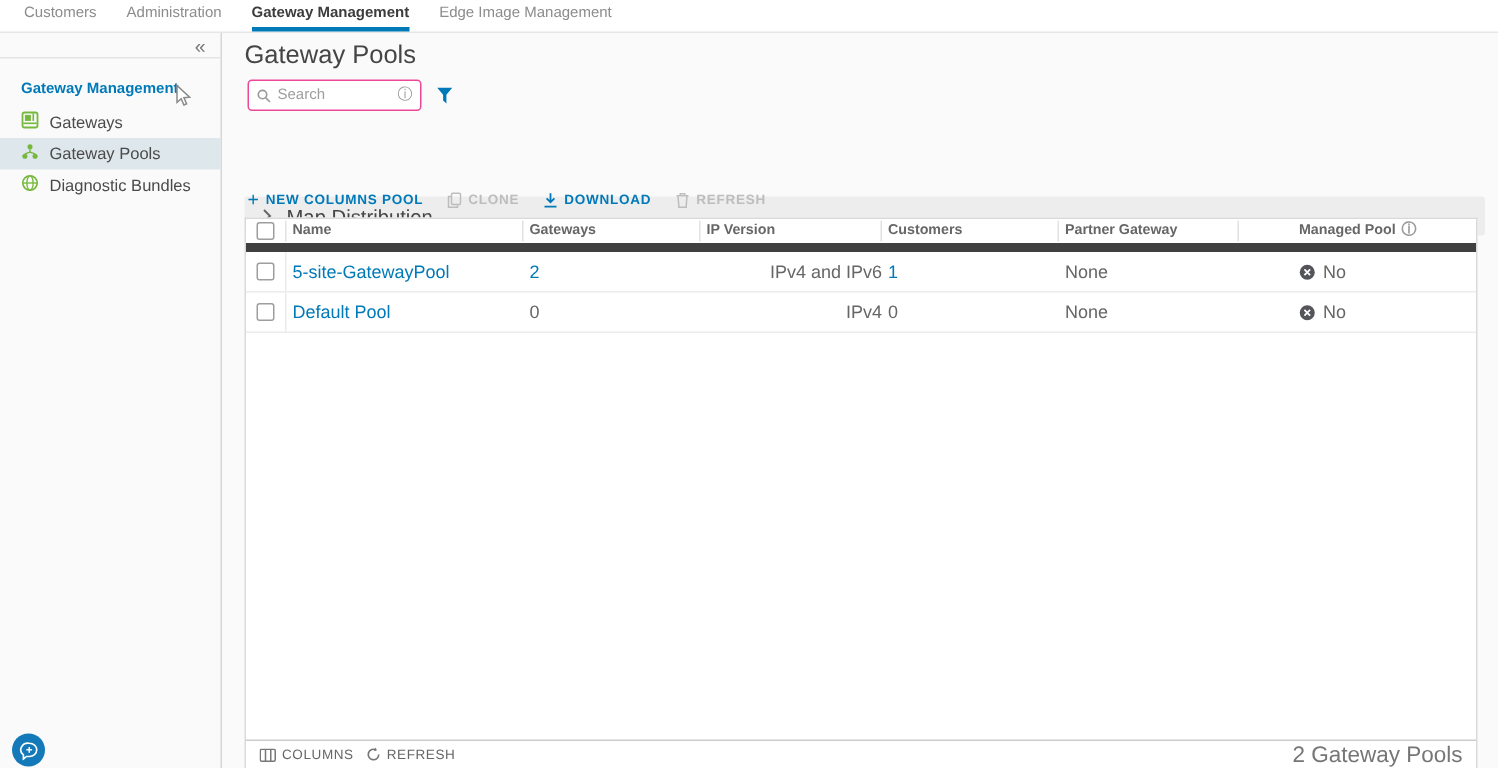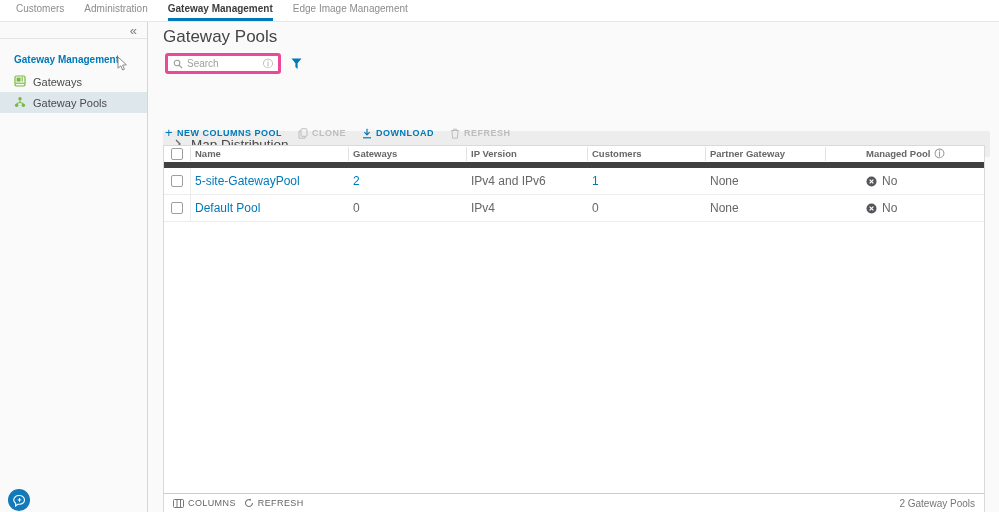--- a/index.html
+++ b/index.html
@@ -23,21 +23,21 @@
   .side-item { height:21px; display:flex; align-items:center; gap:7px; padding-left:14px;
                font-size:11px; color:#4A4A4A; cursor:pointer; }
   .side-item.selected { background:#DEE7EC; }
   .side-item svg { flex:0 0 auto; }
 
   
   .main { position:absolute; left:148px; top:22px; width:851px; height:490px; background:#FAFAFA; }
   .page-title { position:absolute; left:15px; top:5px; font-size:17px; color:#454545; font-weight:400; }
 
   .search-row { position:absolute; left:17px; top:31px; display:flex; align-items:center; }
-  .search-box { width:116px; height:21px; background:#fff; border:3px solid #ec4899; border-radius:3px;
+  .search-box { width:116px; height:21px; background:#fff; border:1px solid #ec4899; border-radius:3px;
                 display:flex; align-items:center; padding:0 5px; }
   .search-box input { border:none; outline:none; flex:1; min-width:0; font-size:10px; color:#555;
                       font-family:"Liberation Sans", sans-serif; background:transparent; }
   .search-box input::placeholder { color:#9E9E9E; }
   .info-glyph { font-size:10px; color:#9A9A9A; line-height:1; }
   .funnel-btn { margin-left:10px; cursor:pointer; display:flex; align-items:center; }
 
   .map-bar { position:absolute; left:15px; top:61px; width:827px; height:26px; background:#EDEDED;
              border-radius:2px; display:flex; align-items:center; padding-left:11px; cursor:pointer;margin-top:48px; }
   .map-label { font-size:13.5px; color:#454545; margin-left:9px; }
@@ -53,32 +53,32 @@
   .datagrid { position:absolute; left:15px; top:123px; width:822px; height:367px; background:#fff;
               border:1px solid #D9D9D9; border-bottom:none; }
   .dg-header { height:22px; display:flex; border-bottom:6px solid #404040; align-items:center; }
   .dg-header .cell { font-size:9.5px; font-weight:bold; color:#666; border-right:1px solid #E2E2E2;
                      height:14px; line-height:14px; display:flex; align-items:center; gap:4px; }
   .dg-header .cell:last-child { border-right:none; }
   .dg-row { height:27px; display:flex; align-items:center; border-bottom:1px solid #ECECEC; font-size:12px; color:#666; }
   .cell { padding-left:4px; }
   .c0 { width:27px; display:flex; justify-content:center; padding-left:0; }
   .dg-row .c0 { border-right:1px solid #ECECEC; height:27px; align-items:center; }
-  .c1 { width:158px; } .c2 { width:118px; } .c3 { width:121px; } .c4 { width:118px; } .c5 { width:120px; }
+  .c1 { width:158px; } .c2 { width:118px; } .c3 { width:121px;text-align:right; } .c4 { width:118px; } .c5 { width:120px; }
   .c6 { flex:1;margin-left:36px; }
   .cb { width:12px; height:12px; border:1px solid #9E9E9E; border-radius:2px; background:#fff; cursor:pointer; }
   a.link { color:#0079B8; text-decoration:none; cursor:pointer; }
   .managed-cell { display:flex; align-items:center; gap:5px; }
 
   .dg-footer { position:absolute; left:0; right:0; bottom:0; height:19px; border-top:1px solid #CCC;
                background:#fff; display:flex; align-items:center; justify-content:space-between; padding:0 9px; }
   .dgf-left { display:flex; align-items:center; gap:8px;justify-content:space-between; }
   .dgf-btn { display:flex; align-items:center; gap:4px; font-size:9px; color:#666;
              letter-spacing:0.4px; cursor:pointer; }
-  .dgf-count { font-size:10px; color:#767676; }
+  .dgf-count { font-size:15px; color:#767676; }
 
   
   .fab { position:absolute; left:8px; top:489px; width:22px; height:22px; border-radius:50%;
          background:#1479B8; display:flex; align-items:center; justify-content:center; cursor:pointer; z-index:6; }
   .cursor { position:absolute; left:117px; top:56px; z-index:9; pointer-events:none; }
 </style>
 </head>
 <body>
 
 <div id="app">
@@ -113,20 +113,30 @@
         <svg width="12" height="12" viewBox="0 0 12 12">
             <circle cx="6" cy="2.8" r="1.7" fill="#76B93E"></circle>
             <circle cx="2.6" cy="9.2" r="1.7" fill="#76B93E"></circle>
             <circle cx="9.4" cy="9.2" r="1.7" fill="#76B93E"></circle>
             <path d="M6 4.5 L6 6.4 M6 6.4 L2.6 7.6 M6 6.4 L9.4 7.6" fill="none" stroke="#76B93E" stroke-width="1"></path>
           </svg>
       </span>
       <span>Gateway Pools</span>
     </div>
 
+    <div class="side-item">
+      <span>
+        <svg width="12" height="12" viewBox="0 0 12 12">
+            <circle cx="6" cy="6" r="4.8" fill="none" stroke="#76B93E" stroke-width="1.1"></circle>
+            <ellipse cx="6" cy="6" rx="2.1" ry="4.8" fill="none" stroke="#76B93E" stroke-width="0.9"></ellipse>
+            <line x1="1.3" y1="6" x2="10.7" y2="6" stroke="#76B93E" stroke-width="0.9"></line>
+          </svg>
+      </span>
+      <span>Diagnostic Bundles</span>
+    </div>
   </div>
 
   <div class="main">
     <div class="page-title">Gateway Pools</div>
 
     <div class="search-row">
       <div class="search-box">
         <span style="margin-right:4px; display:flex;">
           <svg width="10" height="10" viewBox="0 0 10 10">
               <circle cx="4" cy="4" r="2.8" fill="none" stroke="#9A9A9A" stroke-width="1.1"></circle>

